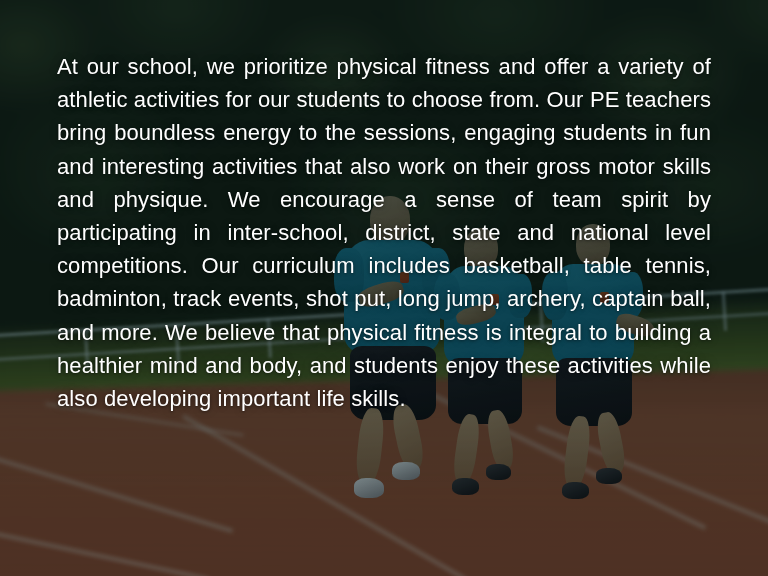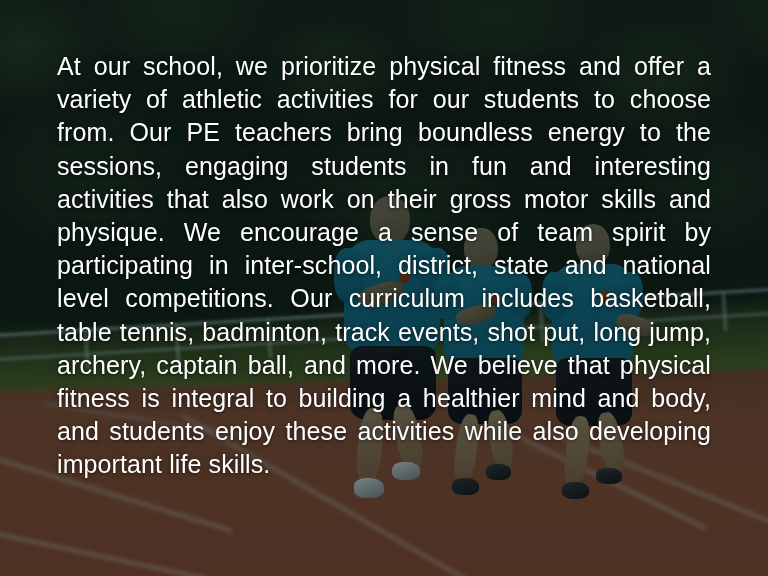--- a/index.html
+++ b/index.html
@@ -184,21 +184,21 @@
     position: absolute;
     inset: 0;
     display: flex;
     align-items: flex-start;
   }
   .body-copy {
     margin: 50px 25px 0 57px;
     width: 654px;
     color: #ffffff;
     font-family: "Liberation Sans", sans-serif;
-    font-size: 25px;
+    font-size: 22px;
     line-height: 33.2px;
     font-weight: 400;
     text-align: justify;
     letter-spacing: .1px;
     text-shadow: 0 1px 3px rgba(0,0,0,.45), 0 0 10px rgba(0,0,0,.25);
     white-space: pre-wrap;
   }
 </style>
 </head>
 <body>

